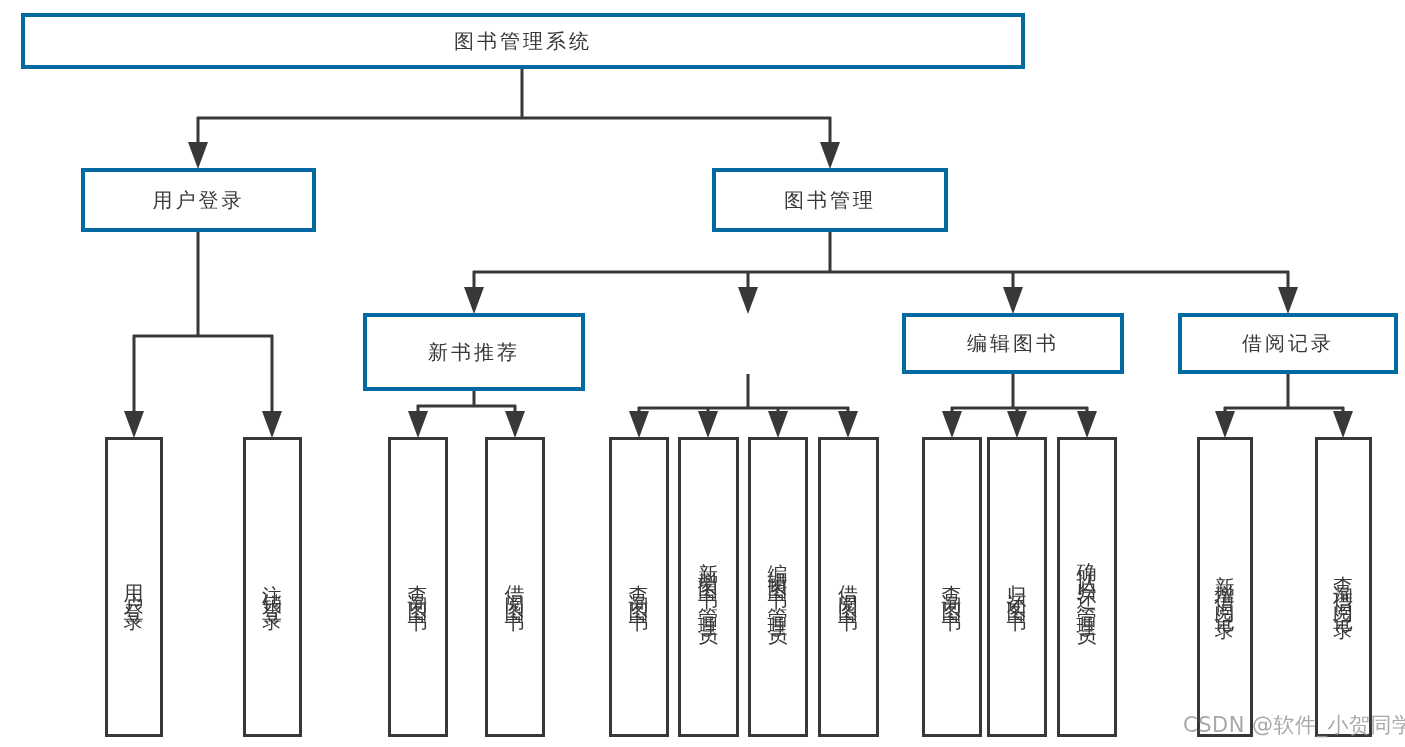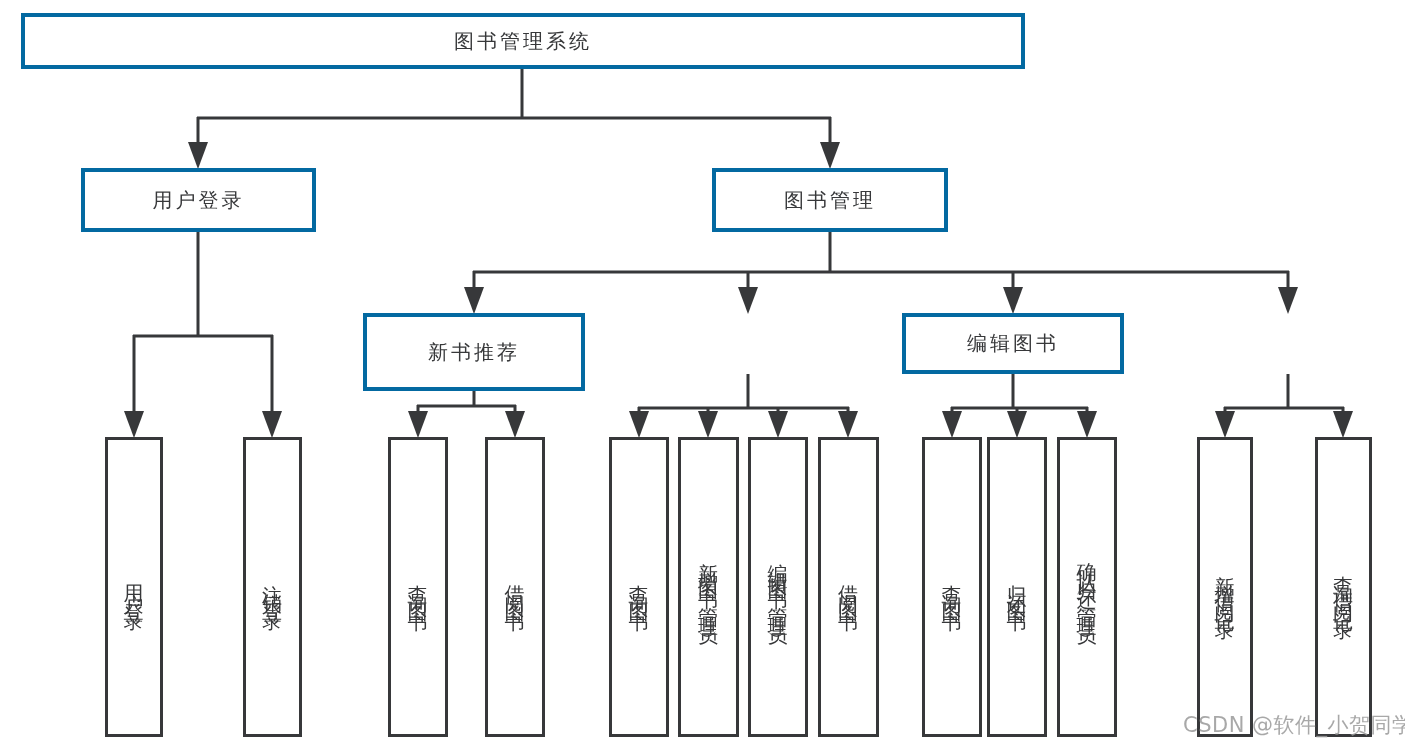--- a/index.html
+++ b/index.html
@@ -98,20 +98,23 @@
   <div class="hbox" style="left:712px; top:168px; width:236px; height:64px;">
     <span>图书管理</span>
   </div>
 
   <div class="hbox" style="left:363px; top:313px; width:222px; height:78px;">
     <span>新书推荐</span>
   </div>
   <div class="hbox" style="left:902px; top:313px; width:222px; height:61px;">
     <span>编辑图书</span>
   </div>
+  <div class="hbox" style="left:1178px; top:313px; width:220px; height:61px;">
+    <span>借阅记录</span>
+  </div>
 
   <div class="vbox" style="left:105px; top:437px; width:58px; height:300px;">
     <span class="vtext">用户登录</span>
   </div>
   <div class="vbox" style="left:243px; top:437px; width:59px; height:300px;">
     <span class="vtext">注销登录</span>
   </div>
 
   <div class="vbox" style="left:388px; top:437px; width:60px; height:300px;">
     <span class="vtext">查询图书</span>

